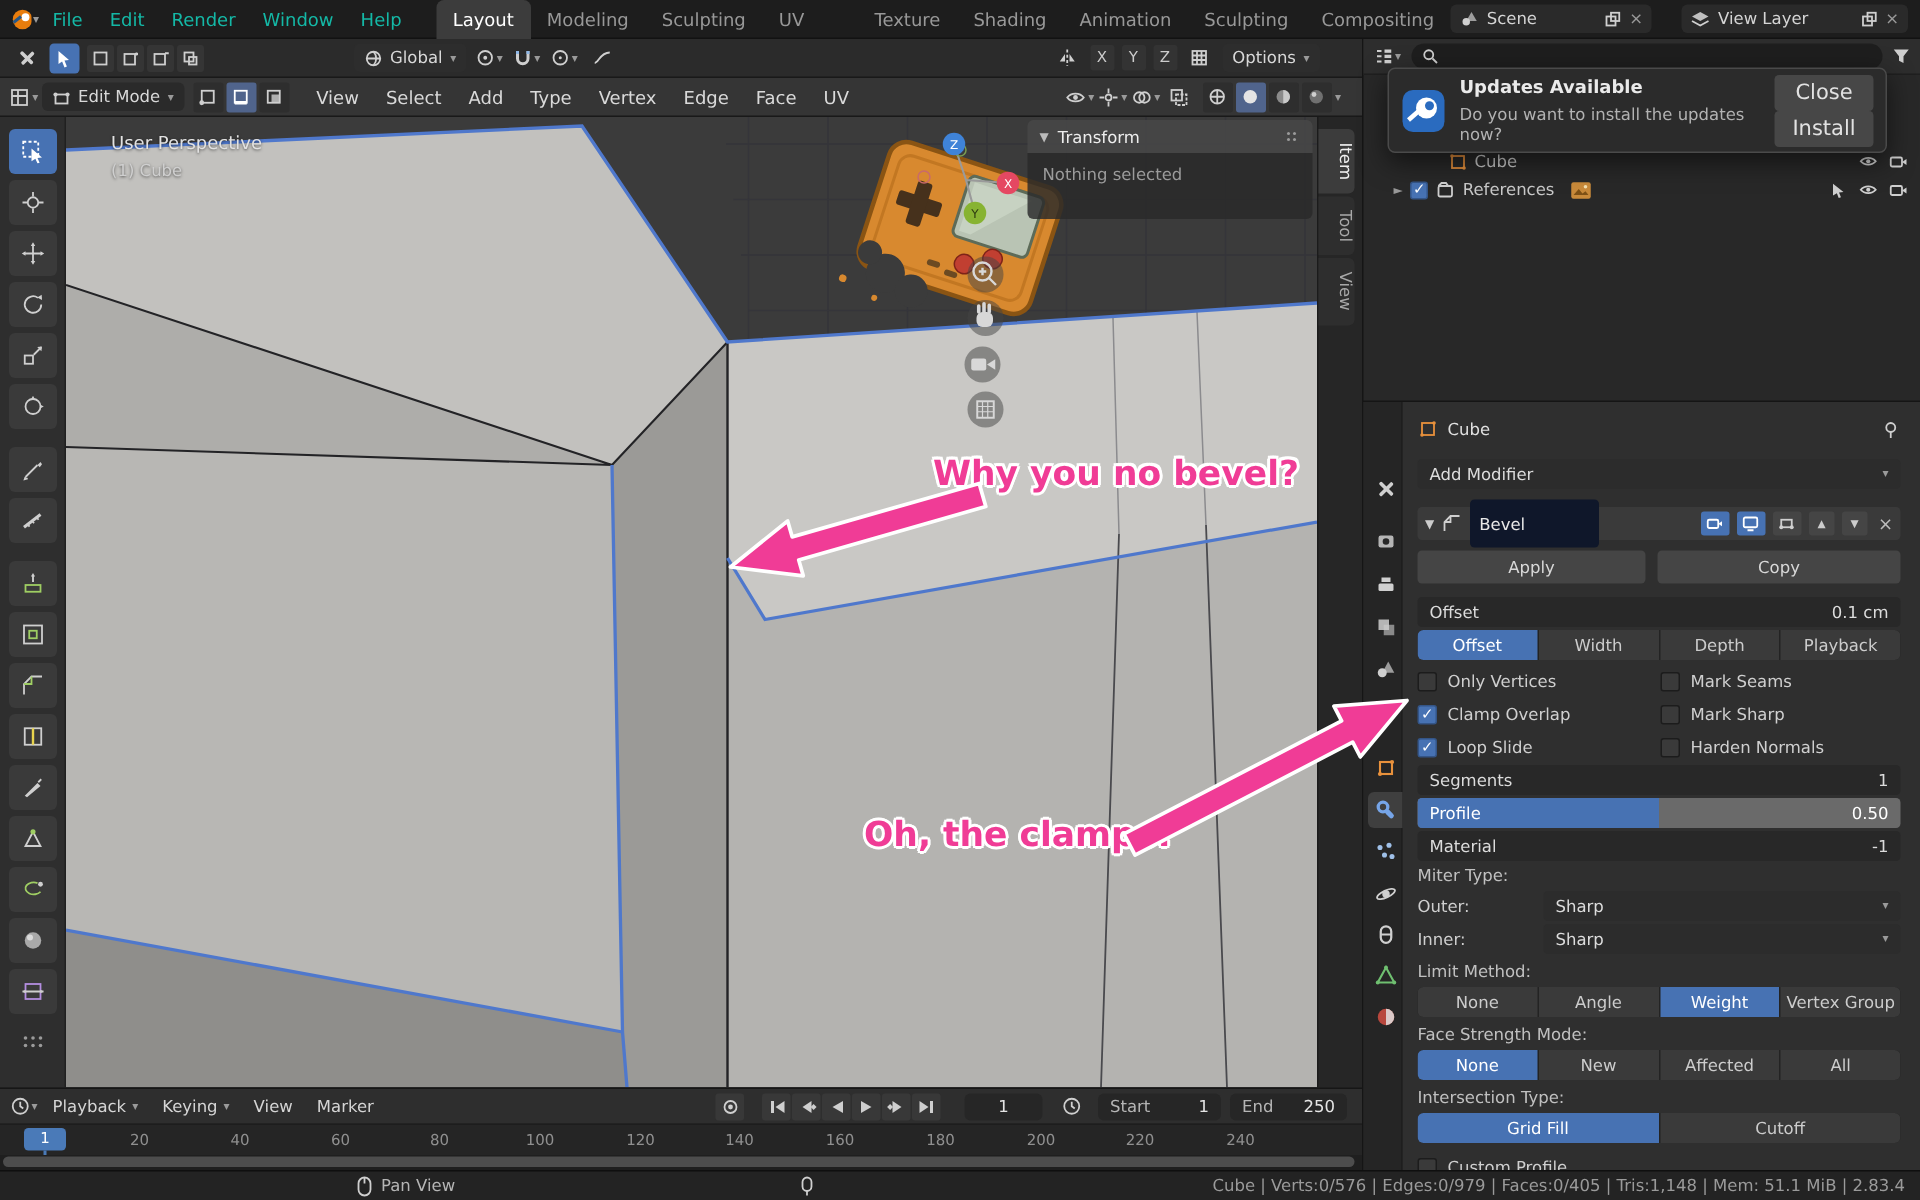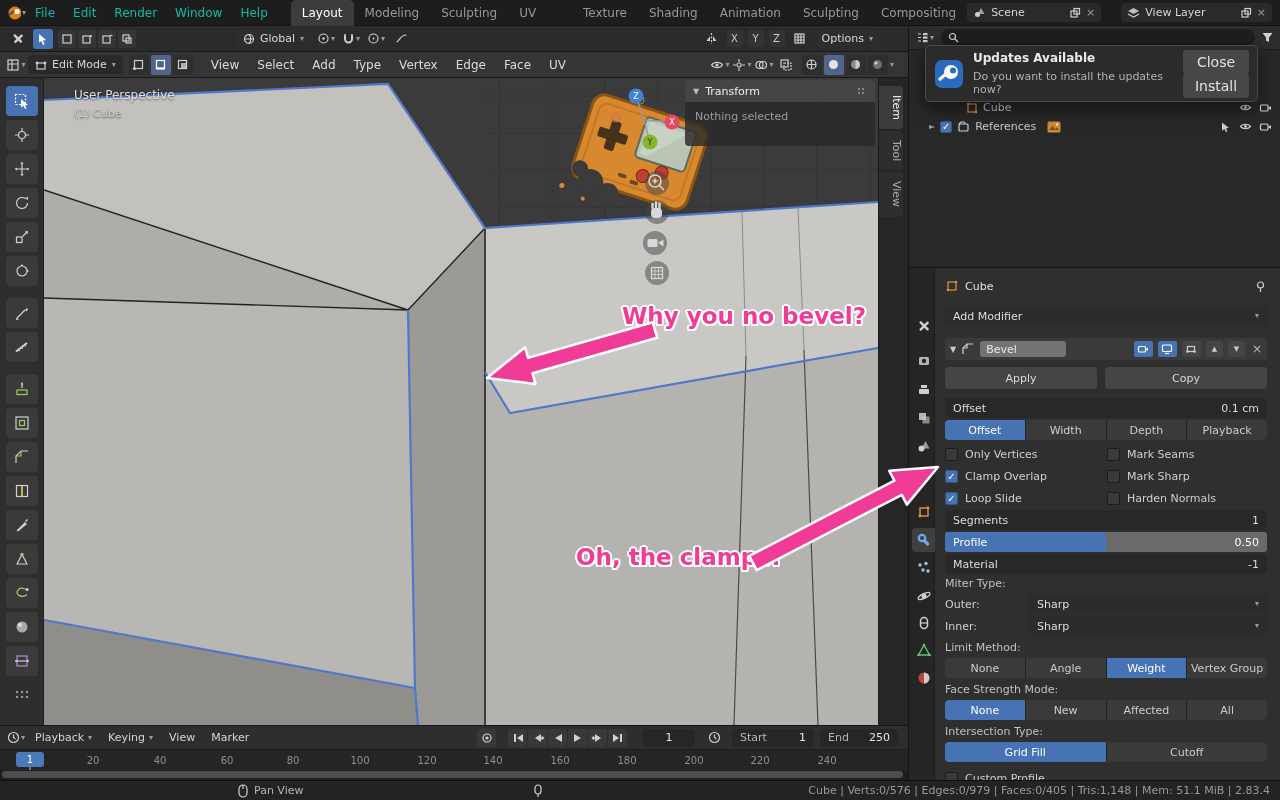--- a/index.html
+++ b/index.html
@@ -65,21 +65,21 @@
   .seg>div{flex:1;background:#3a3a3a;color:#cccccc;display:flex;align-items:center;justify-content:center;font-size:11px}
   .seg>div.on{background:#4772b3;color:#fff}
   .btn{height:22px;background:#454545;border-radius:3px;display:flex;align-items:center;justify-content:center;color:#d8d8d8;font-size:11px}
   .cbcol{display:flex;align-items:center;gap:7px}
   .cbbox{width:13px;height:13px;border-radius:2px;background:#3a3a3a;border:1px solid #1c1c1c;display:flex;align-items:center;justify-content:center;font-size:10px;color:#fff}
   .cbbox.on{background:#4772b3;border-color:#345587}
   .slider{position:relative;flex:1;height:20px;background:#6a6a6a;border-radius:3px;overflow:hidden}
   .slider .fill{position:absolute;left:0;top:0;bottom:0;width:50%;background:#4772b3}
   .slider .lab,.slider .val{position:relative;z-index:1;color:#fff}
   .mhead{background:#3a3a3a;border-radius:3px;height:22px!important;gap:5px;padding:0 5px}
-  .mname{width:86px;height:16px;background:#737373;border-radius:3px;color:#e8e8e8;font-size:11px;display:flex;align-items:center;padding:0 6px}
+  .mname{width:86px;height:16px;background:#0f172a;border-radius:3px;color:#e8e8e8;font-size:11px;display:flex;align-items:center;padding:16px 6px}
   .mtgl{width:19px;height:16px;border-radius:2px;background:#454545;display:flex;align-items:center;justify-content:center}
   .mtgl.blue{background:#4772b3}
   .updn{width:17px;height:16px;border-radius:2px;background:#454545;display:flex;align-items:center;justify-content:center;font-size:7px;color:#ccc}
   
   #timeline{position:absolute;left:0;top:725px;width:908px;height:55px;background:#2e2e2e;border-top:1px solid #161616}
   .tl-head{height:23px;display:flex;align-items:center;padding:0 6px;gap:2px}
   .tlmenu{padding:0 7px;font-size:11px;color:#d5d5d5;display:flex;align-items:center;gap:4px}
   .tbtn{width:19px;height:18px;display:flex;align-items:center;justify-content:center;background:#383838;border-radius:2px}
   .tl-ruler{position:relative;height:21px;background:#252525;border-top:1px solid #1d1d1d}
   .rn{position:absolute;top:5px;font-size:10px;color:#8f8f8f;transform:translateX(-50%)}

